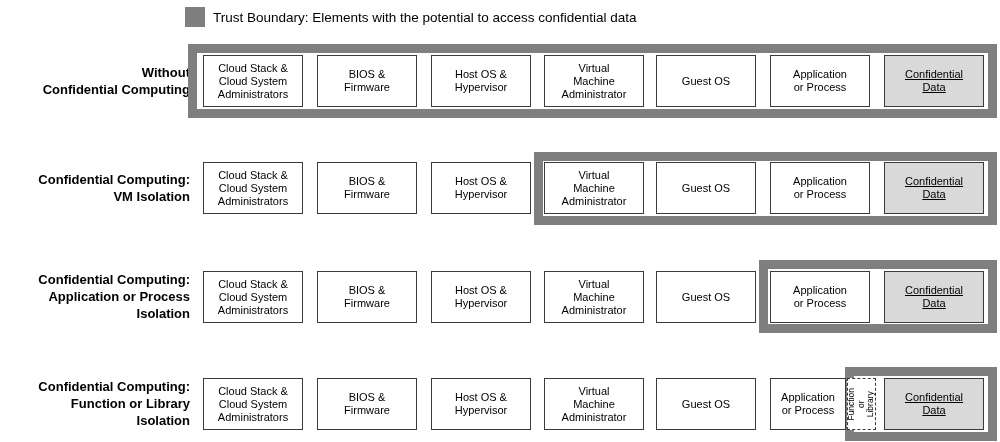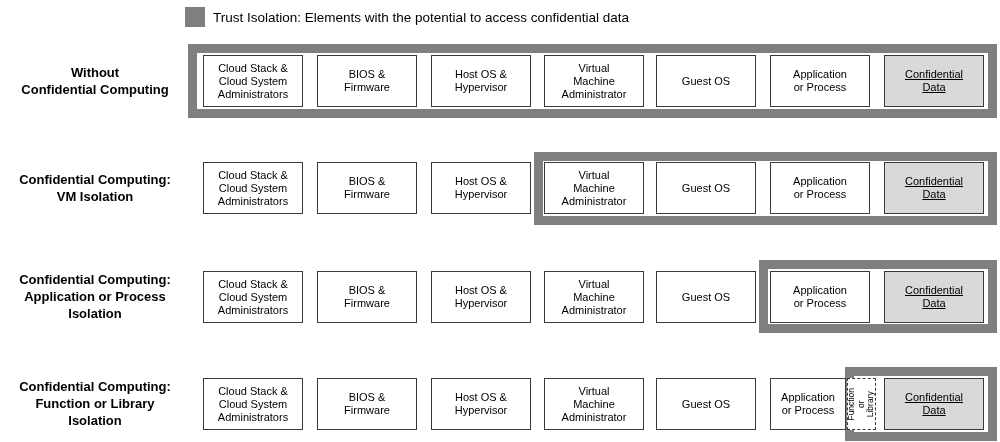--- a/index.html
+++ b/index.html
@@ -3,40 +3,40 @@
 <meta charset="utf-8">
 <style>
   * { margin: 0; padding: 0; box-sizing: border-box; }
   html, body { background: #fff; }
   body { font-family: "Liberation Sans", sans-serif; color: #000; }
   .canvas { position: relative; width: 1000px; height: 442px; background: #fff; overflow: hidden; }
 
   .legend { position: absolute; left: 185px; top: 7px; display: flex; align-items: center; gap: 8px; font-size: 13.5px; }
   .legend-swatch { width: 20px; height: 20px; background: var(--boundary, #7f7f7f); flex: 0 0 auto; }
 
-  .row-label { position: absolute; left: 0; width: 190px; text-align: center; font-weight: bold; font-size: 13px; line-height: 17px; white-space: pre-line; }
+  .row-label { position: absolute; left: 0; width: 190px; text-align: right; font-weight: bold; font-size: 13px; line-height: 17px; white-space: pre-line; }
 
   .boundary { position: absolute; border: 9px solid var(--boundary, #7f7f7f); background: transparent; z-index: 1; }
 
   .box { position: absolute; width: 100px; height: 52px; background: #fff; border: 1px solid #3a3a3a;
          display: flex; align-items: center; justify-content: center; text-align: center;
          font-size: 11px; line-height: 13px; white-space: pre-line; z-index: 2; }
   .box.conf { background: var(--conf-fill, #d9d9d9); text-decoration: underline; }
   .box.vertical { width: 29px; border-style: dashed; z-index: 3; background: #fff; }
   .box.vertical .vtext { transform: rotate(-90deg); width: 48px; text-align: center;
                          font-size: 8.5px; line-height: 9.5px; white-space: pre-line; }
 </style>
 </head>
 <body>
 
 <div class="canvas">
 
   <div class="legend">
     <span class="legend-swatch"></span>
-    <span>Trust Isolation: Elements with the potential to access confidential data</span>
+    <span>Trust Boundary: Elements with the potential to access confidential data</span>
   </div>
 
   <div class="row-label" style="top:64px">Without
 Confidential Computing</div>
   <div class="boundary" style="left:188px;top:44px;width:809px;height:74px"></div>
   <div class="box" style="left:203px;top:55px">Cloud Stack &amp;
 Cloud System
 Administrators</div>
   <div class="box" style="left:317px;top:55px">BIOS &amp;
 Firmware</div>

